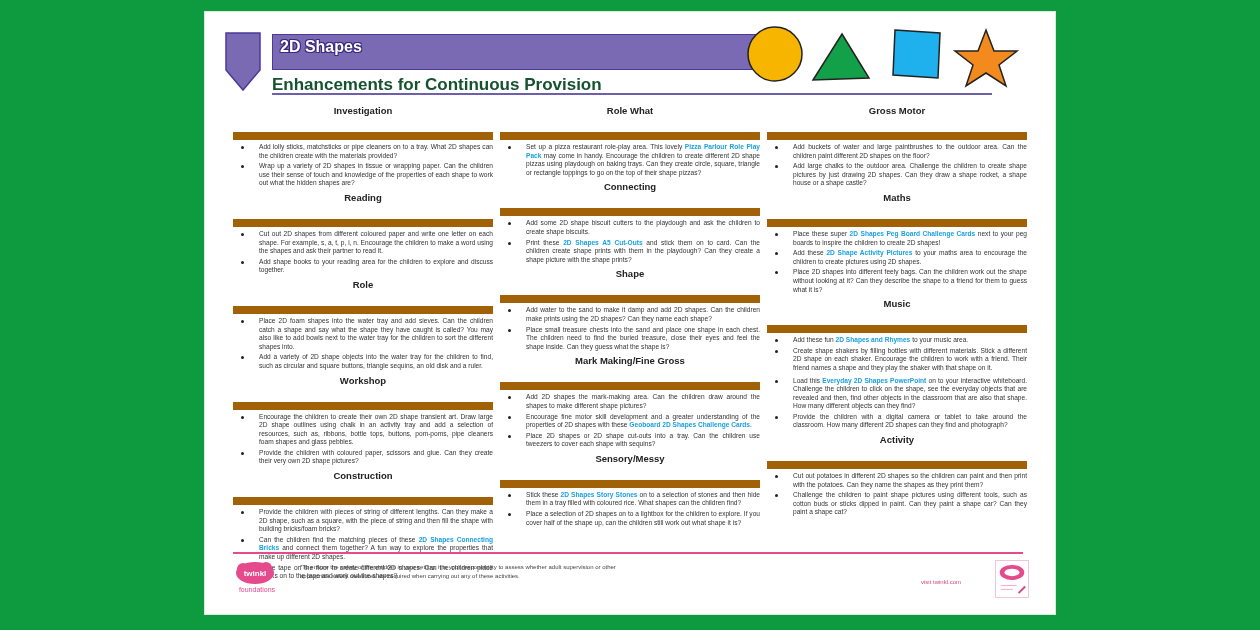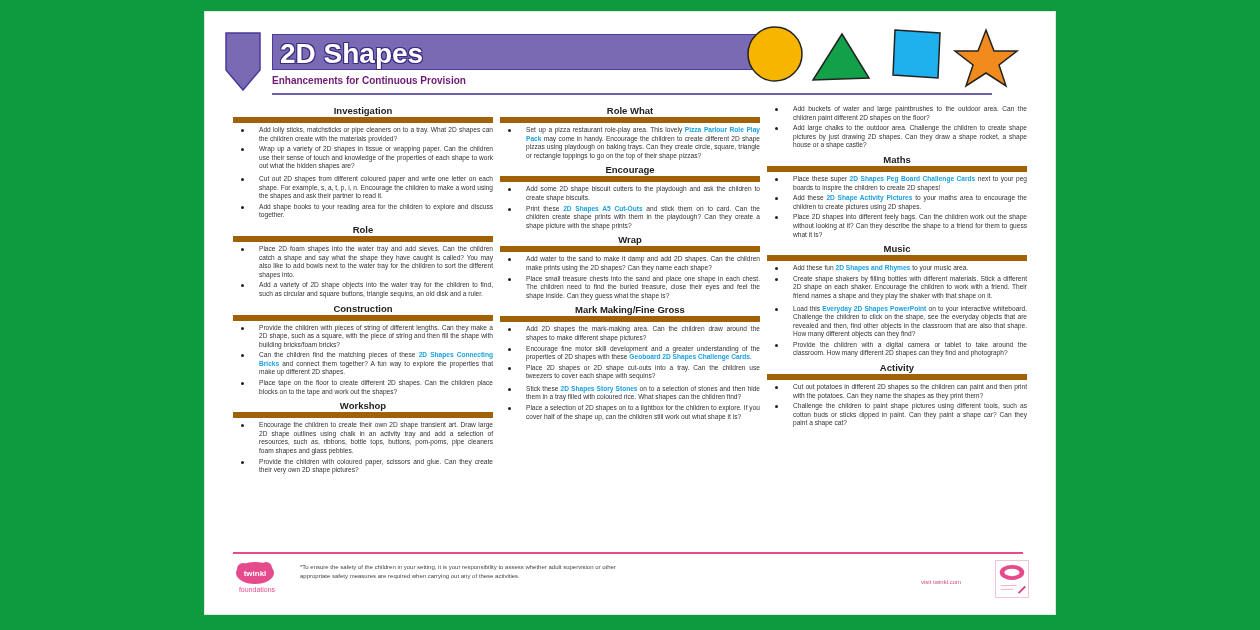--- a/index.html
+++ b/index.html
@@ -16,41 +16,41 @@
   }
   .bookmark {
     position:absolute; left:20px; top:20px; width:36px; height:60px;
   }
   .title-bar {
     position:absolute; left:67px; top:22px; width:490px; height:36px;
     background:#7a69b3; border:1px solid #4a3a9a; box-sizing:border-box;
   }
   .title-text {
     position:absolute; left:7px; top:3px;
-    font-size:28px; font-weight:bold; color:#fff;
+    font-size:16px; font-weight:bold; color:#fff;
     text-shadow:-1px -1px 0 #3a2a80, 1px -1px 0 #3a2a80, -1px 1px 0 #3a2a80, 1px 1px 0 #3a2a80;
   }
   .subtitle {
     position:absolute; left:67px; top:63px;
-    font-size:10px; font-weight:bold; color:#701a75;text-align:center;
+    font-size:17px; font-weight:bold; color:#14532d;text-align:center;
   }
   .title-rule {
     position:absolute; left:67px; top:81px; width:720px; height:2px; background:#6d5fae;
   }
   .shapes { position:absolute; left:540px; top:12px; width:300px; height:66px; }
   .col {
     position:absolute; top:93px; width:260px;
   }
   .col1 { left:28px; }
   .col2 { left:295px; }
   .col3 { left:562px; }
   .section { margin-bottom:4px; }
   .sec-head {
     text-align:center; font-size:9.5px; font-weight:bold; color:#222;
-    padding-bottom:1px; border-bottom:6px solid #a16207; margin-bottom:3px;
+    padding-bottom:16px; border-bottom:8px solid #a16207; margin-bottom:3px;
   }
   .items { list-style:none; margin:0; padding:0; }
   .items li {
     position:relative; padding-left:26px; font-size:6.6px; line-height:8.6px;
     color:#333; text-align:justify; margin-bottom:2px;
   }
   .items li::before {
     content:""; position:absolute; left:8px; top:3px; width:3px; height:3px;
     background:#222; border-radius:50%;
   }
@@ -104,88 +104,91 @@
 
   <div class="col col1">
     <div class="section">
       <div class="sec-head">Investigation</div>
       <ul class="items">
         <li>Add lolly sticks, matchsticks or pipe cleaners on to a tray. What 2D shapes can the children create with the materials provided?</li>
         <li>Wrap up a variety of 2D shapes in tissue or wrapping paper. Can the children use their sense of touch and knowledge of the properties of each shape to work out what the hidden shapes are?</li>
       </ul>
     </div>
     <div class="section">
+      <div class="sec-head">Reading</div>
       <ul class="items">
         <li>Cut out 2D shapes from different coloured paper and write one letter on each shape. For example, s, a, t, p, i, n. Encourage the children to make a word using the shapes and ask their partner to read it.</li>
         <li>Add shape books to your reading area for the children to explore and discuss together.</li>
       </ul>
     </div>
     <div class="section">
       <div class="sec-head">Role</div>
       <ul class="items">
         <li>Place 2D foam shapes into the water tray and add sieves. Can the children catch a shape and say what the shape they have caught is called? You may also like to add bowls next to the water tray for the children to sort the different shapes into.</li>
         <li>Add a variety of 2D shape objects into the water tray for the children to find, such as circular and square buttons, triangle sequins, an old disk and a ruler.</li>
+      </ul>
+    </div>
+    <div class="section">
+      <div class="sec-head">Workshop</div>
+      <ul class="items">
+        <li>Encourage the children to create their own 2D shape transient art. Draw large 2D shape outlines using chalk in an activity tray and add a selection of resources, such as, ribbons, bottle tops, buttons, pom-poms, pipe cleaners foam shapes and glass pebbles.</li>
+        <li>Provide the children with coloured paper, scissors and glue. Can they create their very own 2D shape pictures?</li>
       </ul>
     </div>
     <div class="section">
       <div class="sec-head">Construction</div>
       <ul class="items">
         <li>Provide the children with pieces of string of different lengths. Can they make a 2D shape, such as a square, with the piece of string and then fill the shape with building bricks/foam bricks?</li>
         <li><span>Can the children find the matching pieces of these </span><span class="link">2D Shapes Connecting Bricks</span><span> and connect them together? A fun way to explore the properties that make up different 2D shapes.</span></li>
         <li>Place tape on the floor to create different 2D shapes. Can the children place blocks on to the tape and work out the shapes?</li>
       </ul>
     </div>
-    <div class="section">
-      <div class="sec-head">Workshop</div>
-      <ul class="items">
-        <li>Encourage the children to create their own 2D shape transient art. Draw large 2D shape outlines using chalk in an activity tray and add a selection of resources, such as, ribbons, bottle tops, buttons, pom-poms, pipe cleaners foam shapes and glass pebbles.</li>
-        <li>Provide the children with coloured paper, scissors and glue. Can they create their very own 2D shape pictures?</li>
-      </ul>
-    </div>
   </div>
 
   <div class="col col2">
     <div class="section">
       <div class="sec-head">Role What</div>
       <ul class="items">
         <li><span>Set up a pizza restaurant role-play area. This lovely </span><span class="link">Pizza Parlour Role Play Pack</span><span> may come in handy. Encourage the children to create different 2D shape pizzas using playdough on baking trays. Can they create circle, square, triangle or rectangle toppings to go on the top of their shape pizzas?</span></li>
       </ul>
     </div>
     <div class="section">
-      <div class="sec-head">Encourage</div>
+      <div class="sec-head">Connecting</div>
       <ul class="items">
         <li>Add some 2D shape biscuit cutters to the playdough and ask the children to create shape biscuits.</li>
         <li><span>Print these </span><span class="link">2D Shapes A5 Cut-Outs</span><span> and stick them on to card. Can the children create shape prints with them in the playdough? Can they create a shape picture with the shape prints?</span></li>
       </ul>
     </div>
     <div class="section">
-      <div class="sec-head">Wrap</div>
+      <div class="sec-head">Shape</div>
       <ul class="items">
         <li>Add water to the sand to make it damp and add 2D shapes. Can the children make prints using the 2D shapes? Can they name each shape?</li>
         <li>Place small treasure chests into the sand and place one shape in each chest. The children need to find the buried treasure, close their eyes and feel the shape inside. Can they guess what the shape is?</li>
       </ul>
     </div>
     <div class="section">
       <div class="sec-head">Mark Making/Fine Gross</div>
       <ul class="items">
         <li>Add 2D shapes the mark-making area. Can the children draw around the shapes to make different shape pictures?</li>
         <li><span>Encourage fine motor skill development and a greater understanding of the properties of 2D shapes with these </span><span class="link">Geoboard 2D Shapes Challenge Cards</span><span>.</span></li>
         <li>Place 2D shapes or 2D shape cut-outs into a tray. Can the children use tweezers to cover each shape with sequins?</li>
       </ul>
     </div>
     <div class="section">
+      <div class="sec-head">Sensory/Messy</div>
       <ul class="items">
         <li><span>Stick these </span><span class="link">2D Shapes Story Stones</span><span> on to a selection of stones and then hide them in a tray filled with coloured rice. What shapes can the children find?</span></li>
         <li>Place a selection of 2D shapes on to a lightbox for the children to explore. If you cover half of the shape up, can the children still work out what shape it is?</li>
       </ul>
     </div>
   </div>
 
   <div class="col col3">
     <div class="section">
+      <div class="sec-head">Gross Motor</div>
       <ul class="items">
         <li>Add buckets of water and large paintbrushes to the outdoor area. Can the children paint different 2D shapes on the floor?</li>
         <li>Add large chalks to the outdoor area. Challenge the children to create shape pictures by just drawing 2D shapes. Can they draw a shape rocket, a shape house or a shape castle?</li>
       </ul>
     </div>
     <div class="section">
       <div class="sec-head">Maths</div>
       <ul class="items">
         <li><span>Place these super </span><span class="link">2D Shapes Peg Board Challenge Cards</span><span> next to your peg boards to inspire the children to create 2D shapes!</span></li>
         <li><span>Add these </span><span class="link">2D Shape Activity Pictures</span><span> to your maths area to encourage the children to create pictures using 2D shapes.</span></li>

